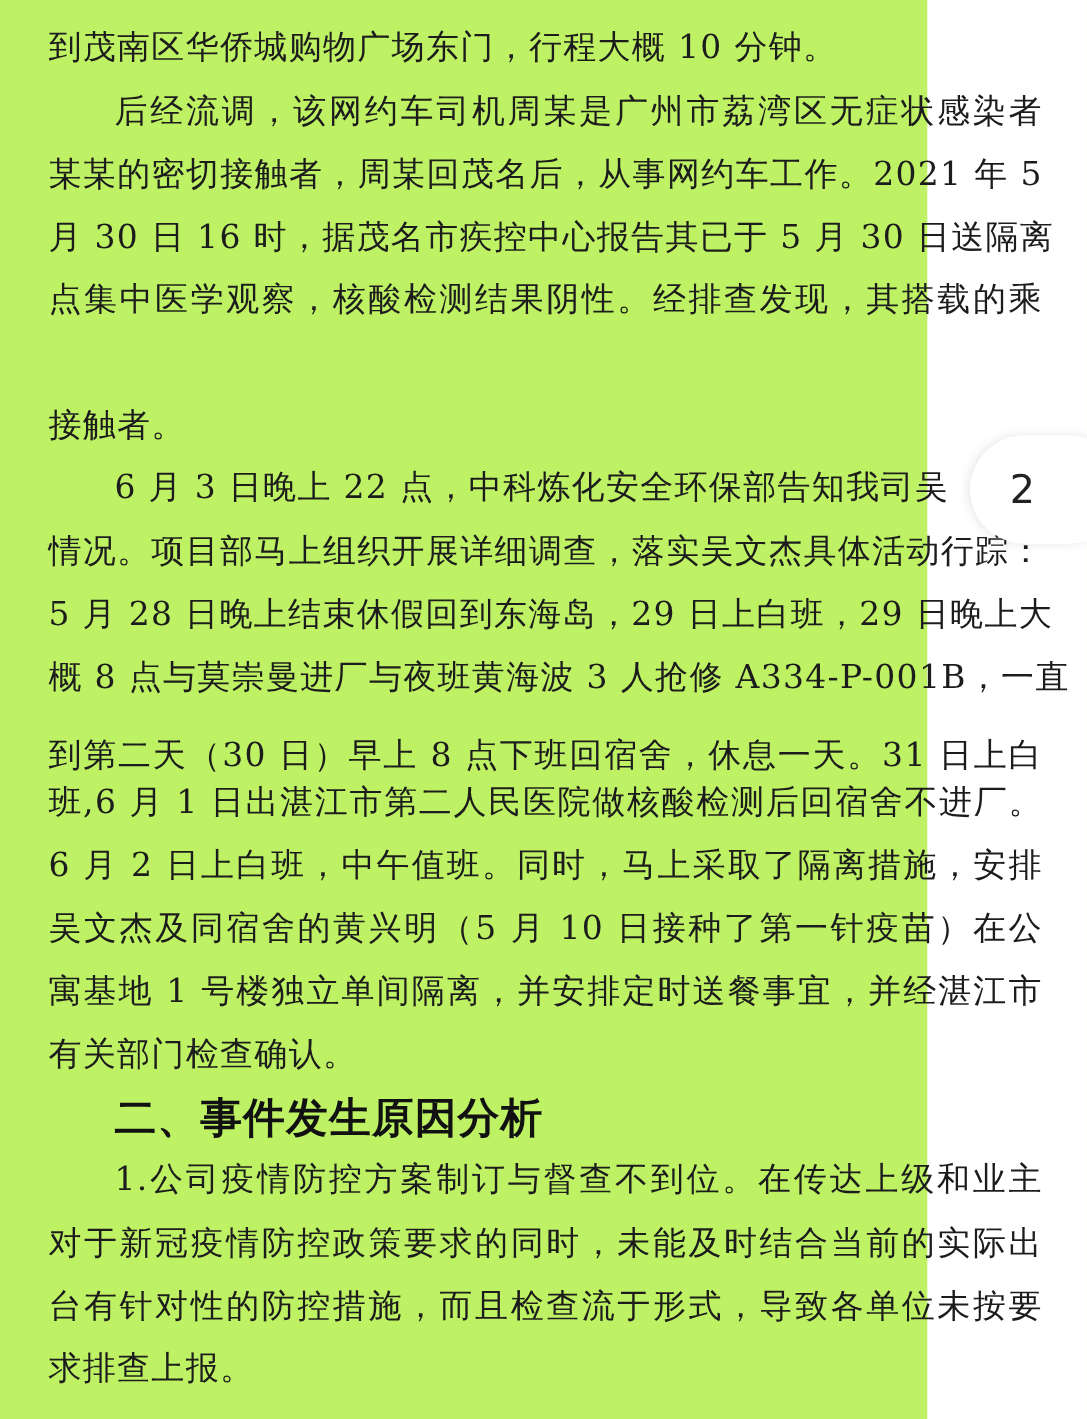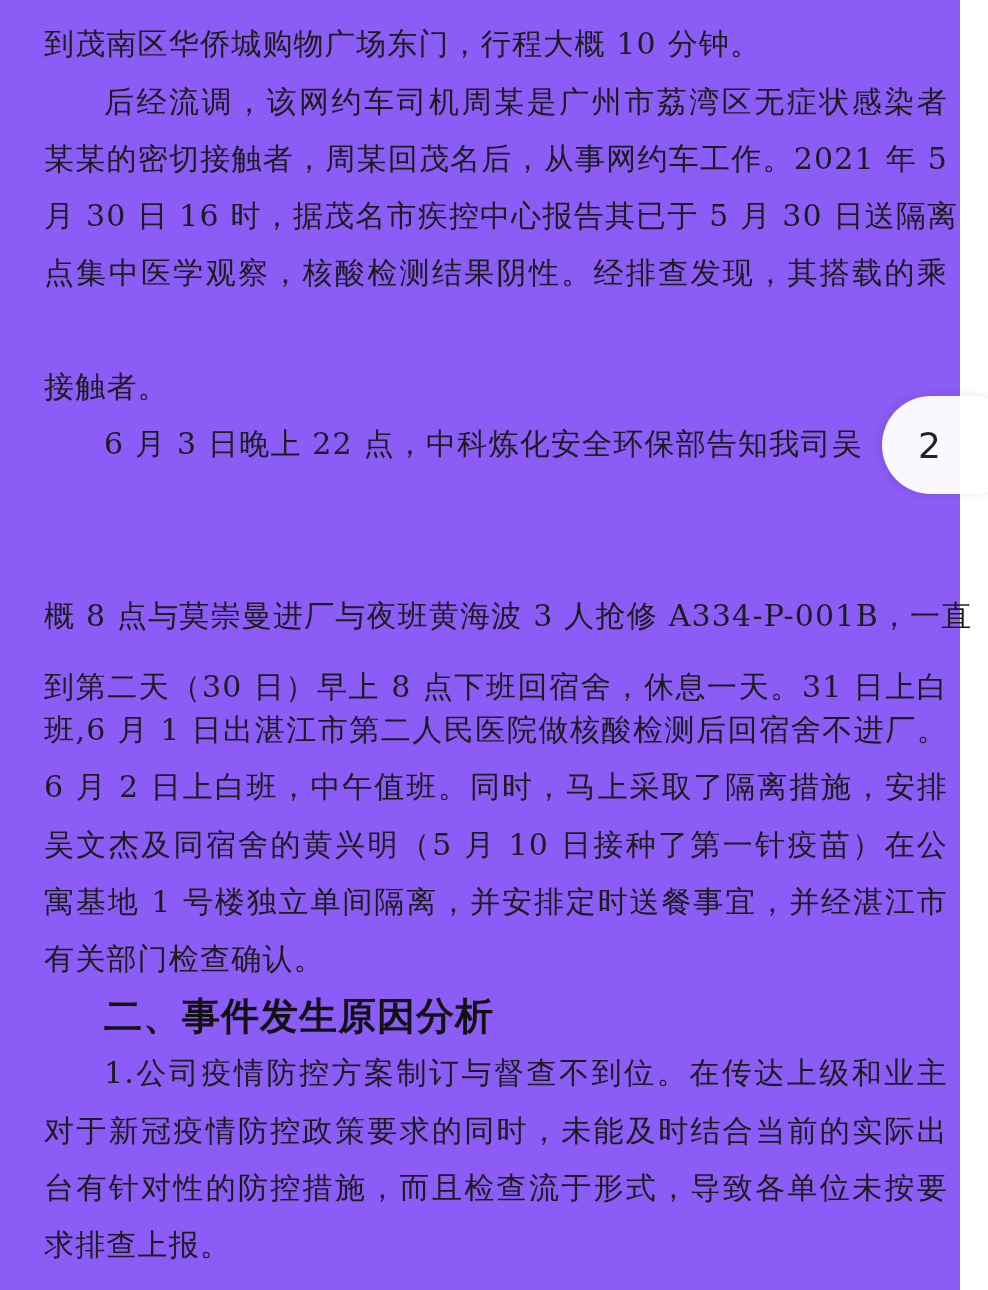--- a/index.html
+++ b/index.html
@@ -12,23 +12,23 @@
       height: 1290px;
       position: relative;
       overflow: hidden;
       font-family: "DejaVu Serif", "Liberation Serif", serif;
       color: #1a1a1a;
     }
     .page {
       position: absolute;
       left: 0;
       top: 0;
-      width: 960px;
+      width: 843px;
       height: 1290px;
-      background: #8b5cf6;
+      background: #bef264;
     }
     .line {
       position: absolute;
       left: 44px;
       width: 904px;
       font-size: 30px;
       line-height: 40px;
       height: 40px;
       white-space: nowrap;
       letter-spacing: 1.2px;
@@ -79,20 +79,22 @@
 <div class="page">
   <div class="line last" style="top:24px;">到茂南区华侨城购物广场东门，行程大概 10 分钟。</div>
 
   <div class="line indent" style="top:82px;">后经流调，该网约车司机周某是广州市荔湾区无症状感染者</div>
   <div class="line" style="top:139px;">某某的密切接触者，周某回茂名后，从事网约车工作。2021 年 5</div>
   <div class="line" style="top:196px;">月 30 日 16 时，据茂名市疾控中心报告其已于 5 月 30 日送隔离</div>
   <div class="line" style="top:253px;">点集中医学观察，核酸检测结果阴性。经排查发现，其搭载的乘</div>
   <div class="line last" style="top:367px;">接触者。</div>
 
   <div class="line indent last" style="top:424px;">6 月 3 日晚上 22 点，中科炼化安全环保部告知我司吴</div>
+  <div class="line" style="top:482px;">情况。项目部马上组织开展详细调查，落实吴文杰具体活动行踪：</div>
+  <div class="line" style="top:539px;">5 月 28 日晚上结束休假回到东海岛，29 日上白班，29 日晚上大</div>
   <div class="line" style="top:596px;">概 8 点与莫崇曼进厂与夜班黄海波 3 人抢修 A334-P-001B，一直</div>
   <div class="line" style="top:632px;margin-top:35px;">到第二天（30 日）早上 8 点下班回宿舍，休息一天。31 日上白</div>
   <div class="line" style="top:710px;">班,6 月 1 日出湛江市第二人民医院做核酸检测后回宿舍不进厂。</div>
   <div class="line" style="top:767px;">6 月 2 日上白班，中午值班。同时，马上采取了隔离措施，安排</div>
   <div class="line" style="top:825px;">吴文杰及同宿舍的黄兴明（5 月 10 日接种了第一针疫苗）在公</div>
   <div class="line" style="top:882px;">寓基地 1 号楼独立单间隔离，并安排定时送餐事宜，并经湛江市</div>
   <div class="line last" style="top:939px;">有关部门检查确认。</div>
 
   <div class="heading" style="top:996px;">二、事件发生原因分析</div>
 

